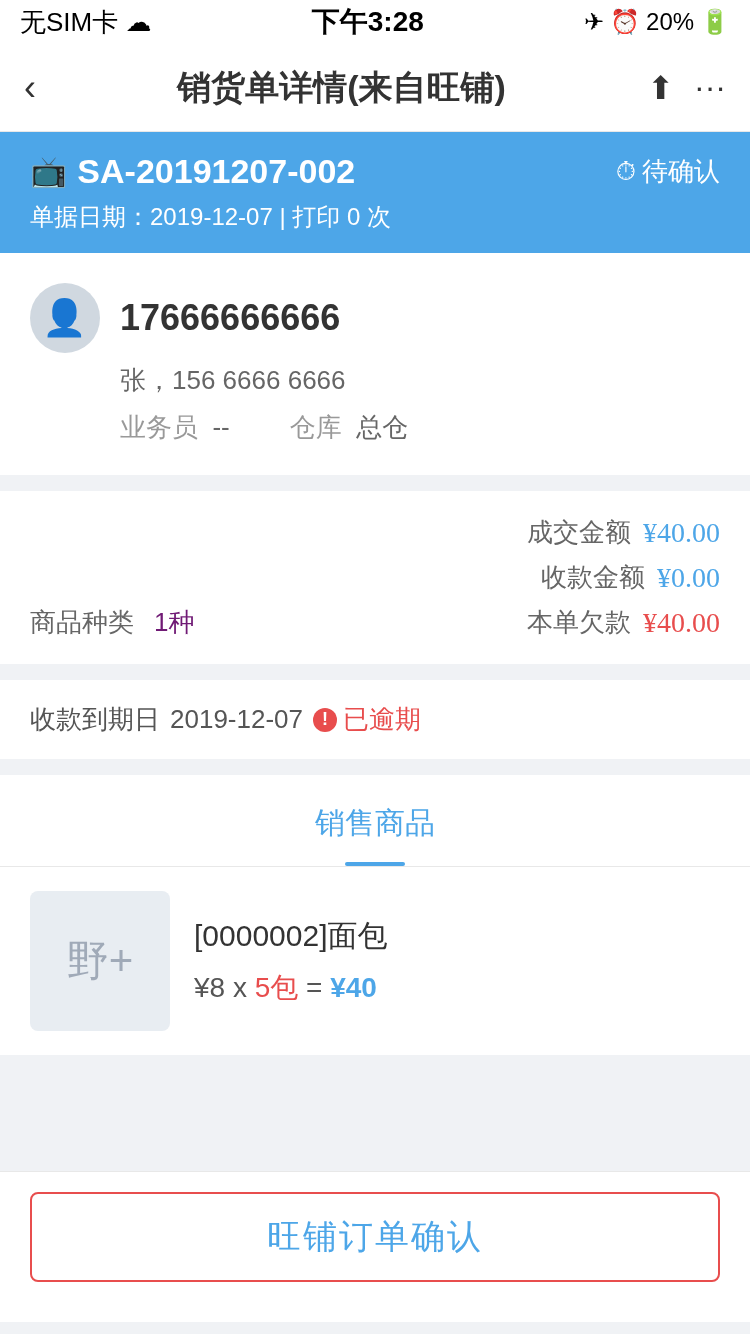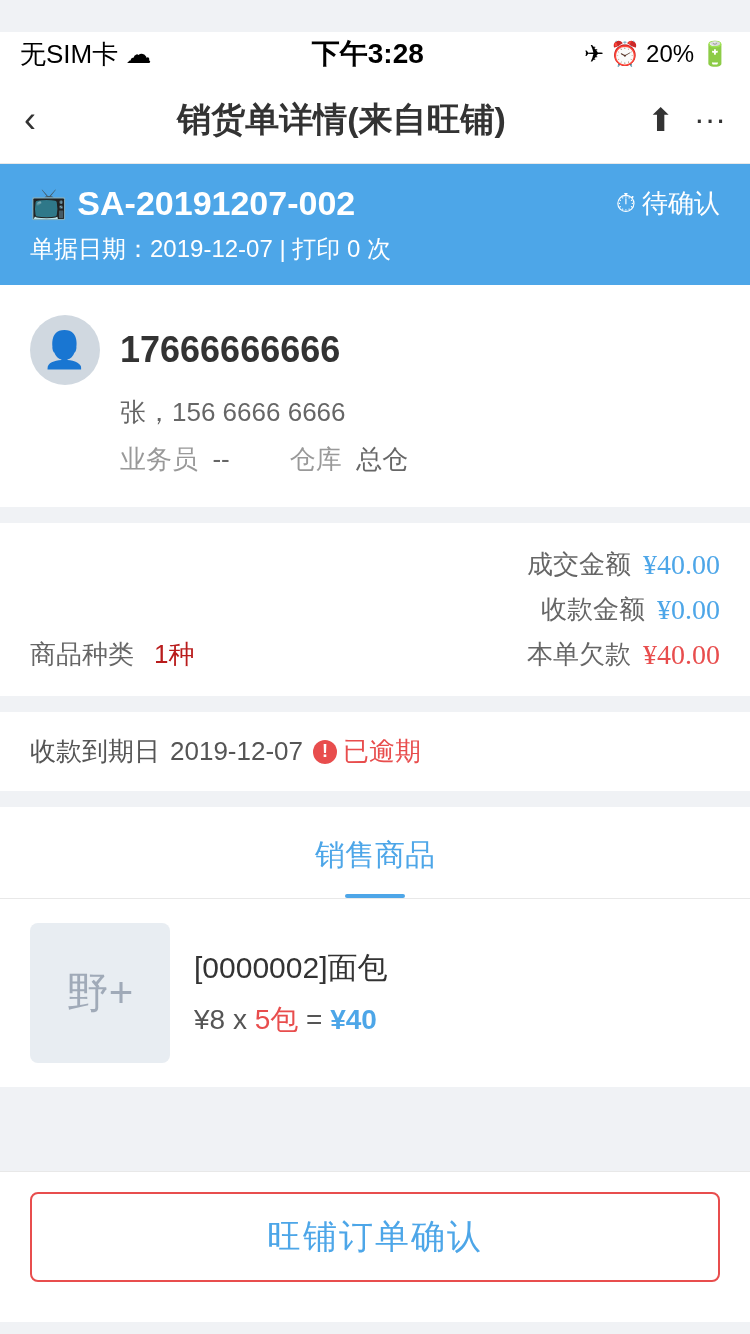--- a/index.html
+++ b/index.html
@@ -15,21 +15,20 @@
     
     .status-bar {
       width: 750px;
       height: 44px;
       background: #fff;
       display: flex;
       align-items: center;
       justify-content: space-between;
       padding: 12px 20px;
       font-size: 26px;
-      margin-top: 32px;
     }
     .status-left {
       display: flex;
       align-items: center;
       gap: 8px;
       font-size: 26px;
       font-weight: 500;
     }
     .status-center {
       font-size: 28px;
@@ -385,21 +384,21 @@
       <span class="meta-label">仓库</span>
       &nbsp;<span>总仓</span>
     </span>
   </div>
 </div>
 
 <div class="summary-card">
   <div class="summary-row">
     <div class="summary-left">
       <span>商品种类</span>
-      <span style="color:#b91c1c;margin-left:10px;">1种</span>
+      <span style="color:#701a75;margin-left:10px;">1种</span>
     </div>
     <div class="summary-right">
       <div class="amount-row">
         <span>成交金额</span>
         <span class="amount-value">¥40.00</span>
       </div>
       <div class="amount-row">
         <span>收款金额</span>
         <span class="amount-value">¥0.00</span>
       </div>

